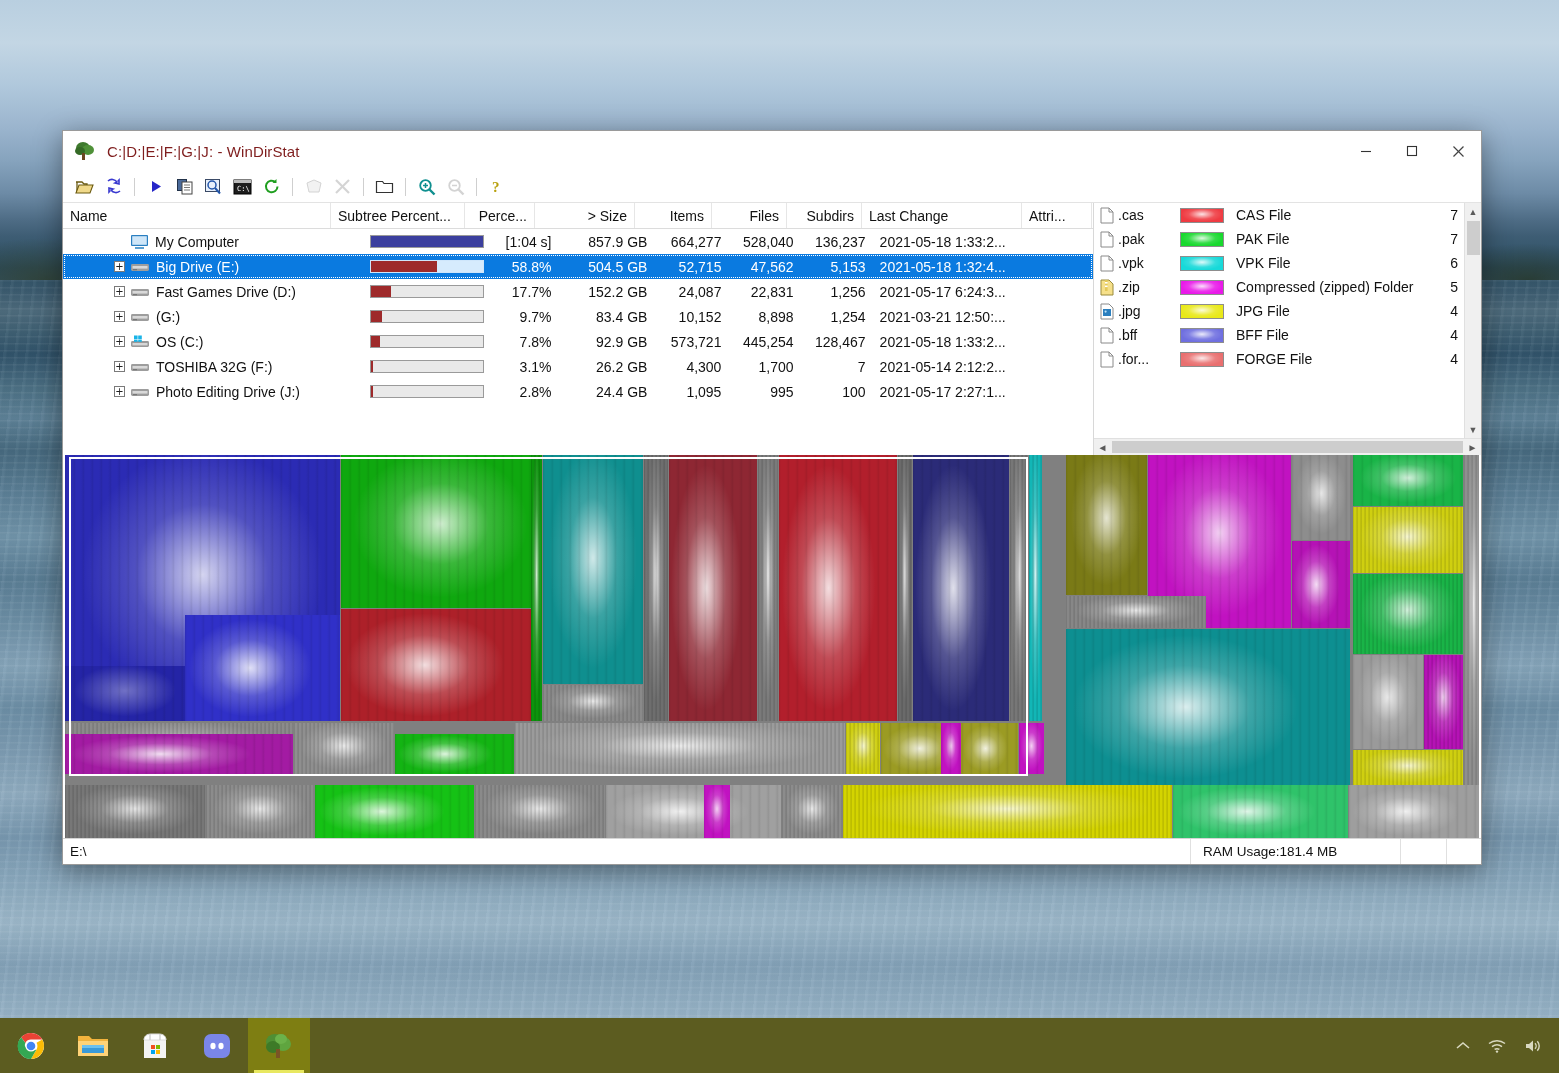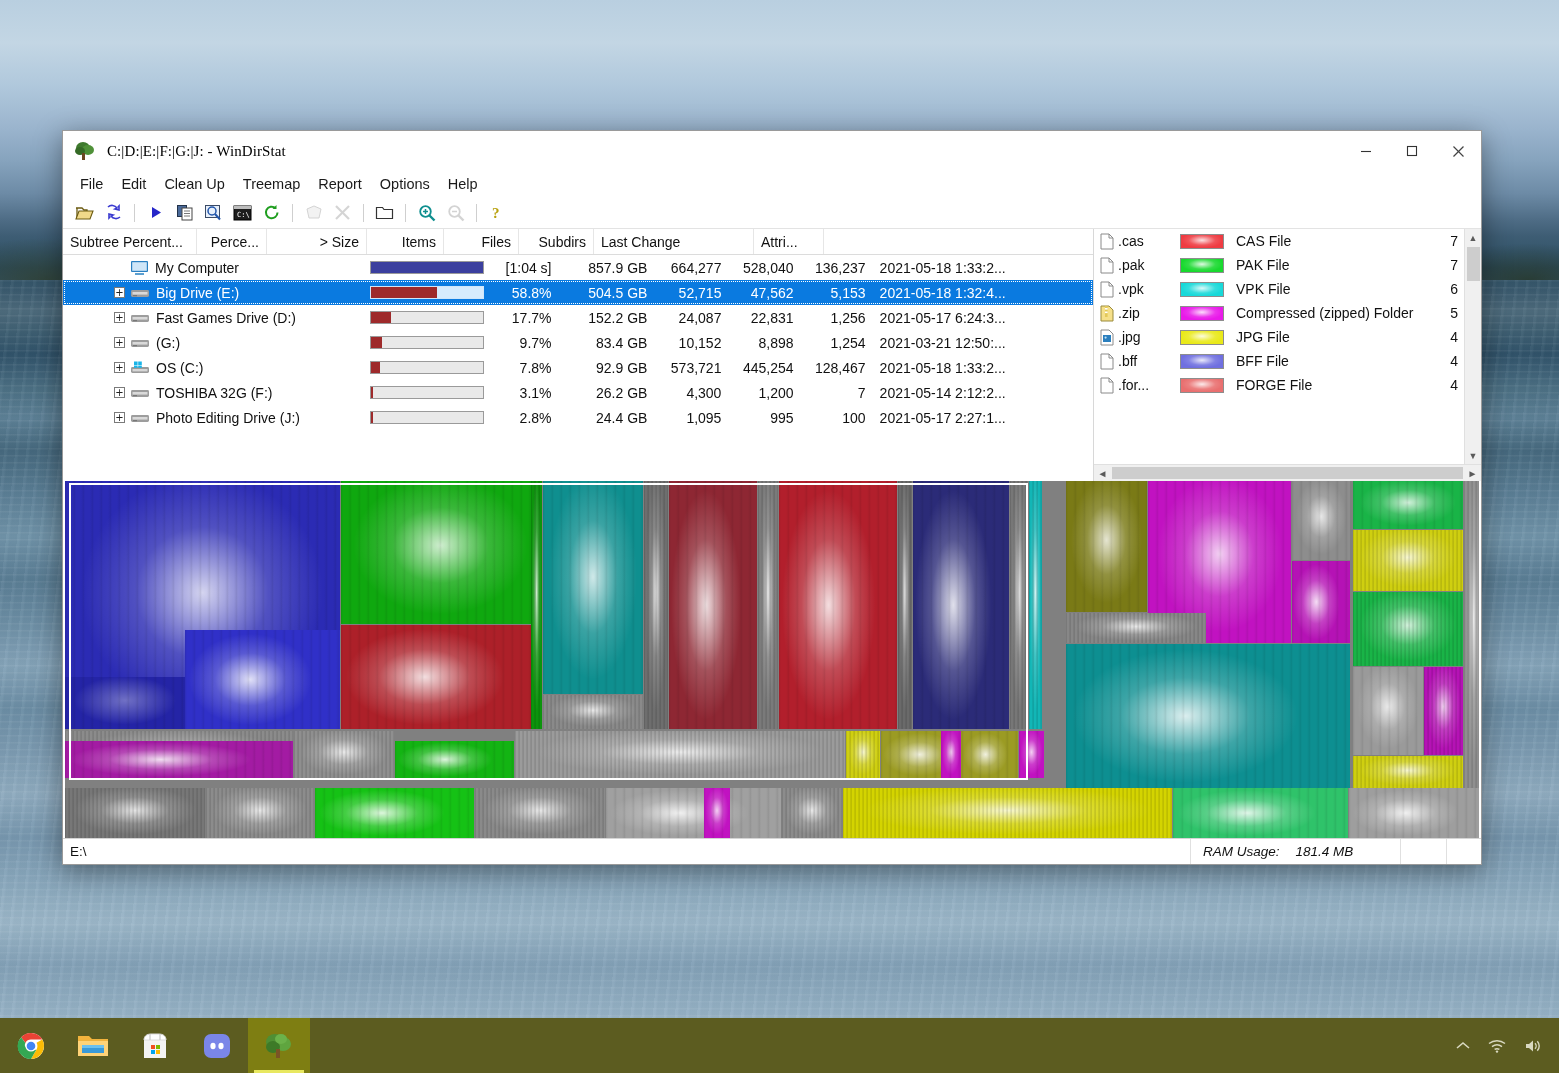--- a/index.html
+++ b/index.html
@@ -67,22 +67,22 @@
 
   
   #titlebar {
     height: 40px; min-height: 40px;
     background: #ffffff;
     display: flex; align-items: center;
     position: relative;
   }
   #app-icon { width: 28px; height: 22px; margin-left: 10px; flex: 0 0 auto; }
   #title-text {
-    font-size: 15px; color: #000000; margin-left: 6px;
-    white-space: nowrap; letter-spacing: .1px; font-family: Liberation Serif, serif;
+    font-size: 15px; color: #7f1d1d; margin-left: 6px;
+    white-space: nowrap; letter-spacing: .1px;
   }
   #winbtns { position: absolute; right: 0; top: 0; height: 40px; display: flex; }
   .winbtn {
     width: 46px; height: 40px;
     display: flex; align-items: center; justify-content: center;
     color: #333;
   }
   .winbtn svg { display: block; }
 
   
@@ -232,21 +232,21 @@
   }
 
   
   #statusbar {
     height: 26px; min-height: 26px;
     background: #fff; border-top: 1px solid #d5d5d5;
     display: flex; align-items: center;
     font-size: 13.5px; color: #111;
   }
   #sb-left { flex: 1; padding-left: 7px; border-right: 1px solid #e0e0e0; height:100%; display:flex; align-items:center;}
-  #sb-ram { width: 210px; padding-left: 12px; display: flex; gap: 16px; border-right: 1px solid #e0e0e0; height:100%; align-items:center;font-style:italic;}
+  #sb-ram { width: 210px; padding-left: 12px; display: flex; gap: 0; border-right: 1px solid #e0e0e0; height:100%; align-items:center;}
   #sb-pad1 { width: 46px; border-right: 1px solid #e0e0e0; height:100%; }
   #sb-pad2 { width: 34px; height:100%; }
 
   
   #taskbar {
     position: absolute; left: 0; right: 0; bottom: 0; height: 55px;
     background: #5c5c20;
     display: flex; align-items: center;
   }
   .task-btn {
@@ -298,29 +298,20 @@
       </div>
       <div class="winbtn">
         <svg width="13" height="13" viewBox="0 0 13 13">
             <line x1="1.5" y1="1.5" x2="11.5" y2="11.5" stroke="#444" stroke-width="1.15"></line>
             <line x1="11.5" y1="1.5" x2="1.5" y2="11.5" stroke="#444" stroke-width="1.15"></line>
           </svg>
       </div>
     </div>
   </div>
 
-  <div id="menubar">
-    <span class="menu-item">File</span>
-    <span class="menu-item">Edit</span>
-    <span class="menu-item">Clean Up</span>
-    <span class="menu-item">Treemap</span>
-    <span class="menu-item">Report</span>
-    <span class="menu-item">Options</span>
-    <span class="menu-item">Help</span>
-  </div>
 
   <div id="toolbar">
     <div class="tb-btn">
       <svg width="19" height="17" viewBox="0 0 19 17">
           <path d="M1 4h6l2 2h3v2H5L2 14V4z" fill="none" stroke="#6b5a10" stroke-width="1.3"></path>
           <path d="M4 7h14l-3 8H1z" fill="#f0d98a" stroke="#6b5a10" stroke-width="1.1"></path>
         </svg>
     </div>
     <div class="tb-btn">
       <svg width="18" height="17" viewBox="0 0 18 17">
@@ -402,20 +393,21 @@
       <svg width="17" height="17" viewBox="0 0 17 17">
           <text x="3" y="14" font-size="15" fill="#b8a10e" font-family="serif" font-weight="bold">?</text>
         </svg>
     </div>
   </div>
 
   <div id="panes">
 
     <div id="tree-pane">
       <div class="hdr">
+        <div class="cell" style="width:268px">Name</div>
         <div class="cell" style="width:134px">Subtree Percent...</div>
         <div class="cell r" style="width:70px">Perce...</div>
         <div class="cell r" style="width:100px">&gt; Size</div>
         <div class="cell r" style="width:77px">Items</div>
         <div class="cell r" style="width:75px">Files</div>
         <div class="cell r" style="width:75px">Subdirs</div>
         <div class="cell" style="width:160px">Last Change</div>
         <div class="cell" style="width:70px">Attri...</div>
       </div>
       <div id="tree-body">
@@ -560,21 +552,21 @@
               <span>TOSHIBA 32G (F:)</span>
             </div>
             <div class="tcell" style="width: 134px;">
               <span class="pbar">
                 <i style="width: 1.5%;"></i>
               </span>
             </div>
             <div class="tcell r" style="width: 70px;">3.1%</div>
             <div class="tcell r" style="width: 100px;">26.2 GB</div>
             <div class="tcell r" style="width: 77px;">4,300</div>
-            <div class="tcell r" style="width: 75px;">1,200</div>
+            <div class="tcell r" style="width: 75px;">1,700</div>
             <div class="tcell r" style="width: 75px;">7</div>
             <div class="tcell" style="width: 160px;">2021-05-14  2:12:2...</div>
             <div class="tcell" style="width: 70px;"></div>
           </div>
           <div class="trow">
             <div class="tcell" style="width: 268px;">
               <span class="expander">+</span>
               <span style="display: flex; align-items: center; margin-right: 6px; flex: 0 0 auto;">
                 <svg width="20" height="12" viewBox="0 0 20 12">
                   <rect x="1" y="3" width="18" height="7" rx="1.4" fill="#9d9d9d"></rect>

